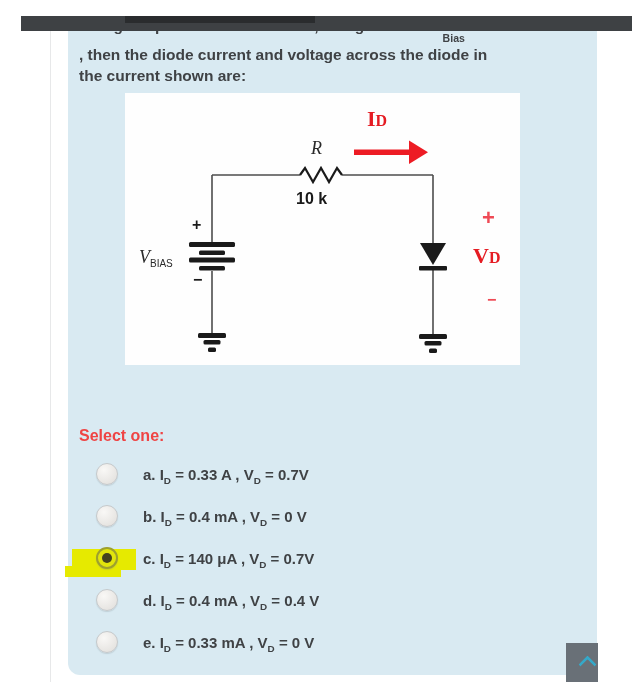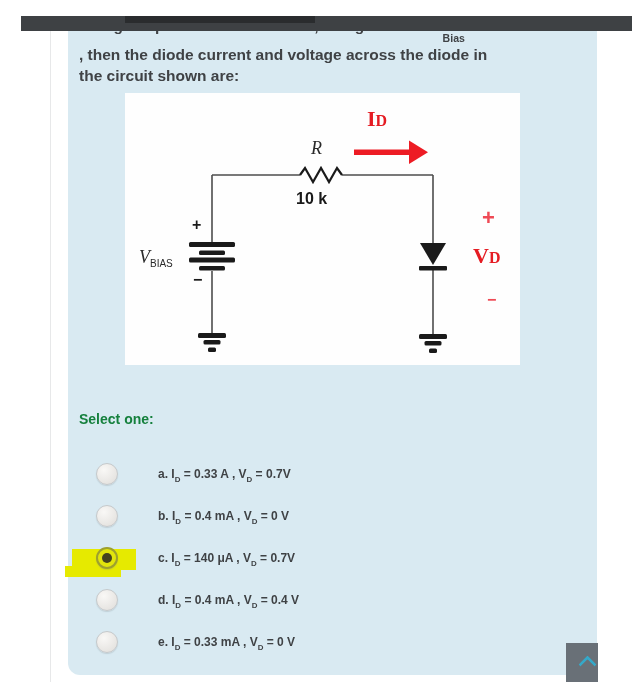--- a/index.html
+++ b/index.html
@@ -18,40 +18,40 @@
     position:absolute;left:80px;top:17px;z-index:1;white-space:nowrap;
     font-size:15.5px;font-weight:700;color:#3f4245;
   }
   .hidden-line .sub{font-size:.68em;position:relative;top:1.05em;}
   .question{
     position:absolute;left:79px;top:34px;width:520px;
     font-size:15.5px;font-weight:700;color:#3f4245;line-height:21px;margin-top:10px;
   }
   .sub{font-size:.66em;position:relative;top:.5em;font-weight:inherit;}
   .circuit-panel{position:absolute;left:125px;top:93px;width:395px;height:272px;background:#fefefe;}
-  .select-label{position:absolute;left:79px;top:411px;font-size:14px;font-weight:700;color:#15803d;}
+  .select-label{position:absolute;left:79px;top:427px;font-size:16px;font-weight:700;color:#ef4444;}
   .options{position:absolute;left:79px;top:453px;width:480px;}
   .opt-row{position:relative;display:flex;align-items:center;height:42px;}
   .radio{
     position:relative;z-index:2;margin-left:17px;width:22px;height:22px;border-radius:50%;
     background:radial-gradient(circle at 35% 30%, #f9f8f6, #e6e4e1 75%);
     border:1px solid #c6c9cb;box-sizing:border-box;
     box-shadow:0 1px 1px rgba(120,130,140,.25);
   }
   .opt-row.selected .radio{
     background:#e2e50c;border:2px solid #9da02e;
   }
   .opt-row.selected .radio::after{
     content:"";position:absolute;left:50%;top:50%;width:10px;height:10px;margin:-5px 0 0 -5px;
     border-radius:50%;background:#45431f;
   }
   .hl-rect{position:absolute;background:#e6ea00;z-index:1;}
   .hl-main{left:-7px;top:12px;width:64px;height:21px;}
   .hl-tail{left:-14px;top:29px;width:56px;height:11px;}
-  .opt-text{margin-left:40px;font-size:12px;font-weight:700;color:#3f4245;white-space:nowrap;}
+  .opt-text{margin-left:25px;font-size:15px;font-weight:700;color:#3f4245;white-space:nowrap;}
   .corner-btn{position:absolute;left:566px;top:643px;width:32px;height:39px;background:#697077;z-index:6;}
   .corner-btn .arrow{
     position:absolute;left:15px;top:15px;width:10px;height:10px;
     border-top:3px solid #35a8c8;border-right:3px solid #35a8c8;
     transform:rotate(-45deg);border-radius:1px;
   }
   svg text{user-select:none;}
 </style>
 </head>
 <body>
@@ -61,21 +61,21 @@
   <div class="vline"></div>
 
   <div class="blue-panel"></div>
 
   <div class="hidden-line"><span>Using the practical diode model, and given that V</span><span class="sub">Bias</span><span> = 1 V</span></div>
 
   <div class="dark-bar">
     <div class="bar-notch"></div>
   </div>
 
-  <div class="question"><span>, then the diode current and voltage across the diode in</span><br><span>the circuit shown are:</span></div>
+  <div class="question"><span>, then the diode current and voltage across the diode in</span><br><span>the current shown are:</span></div>
 
   <div class="circuit-panel">
     <svg width="395" height="272" viewBox="0 0 395 272" xmlns="http://www.w3.org/2000/svg">
 
       <g stroke="#4d4d4d" stroke-width="1.6" fill="none">
         <path d="M87,82 H175"></path>
         <path d="M217,82 H308"></path>
         <path d="M87,82 V149"></path>
         <path d="M87,178 V240"></path>
         <path d="M308,82 V150"></path>

